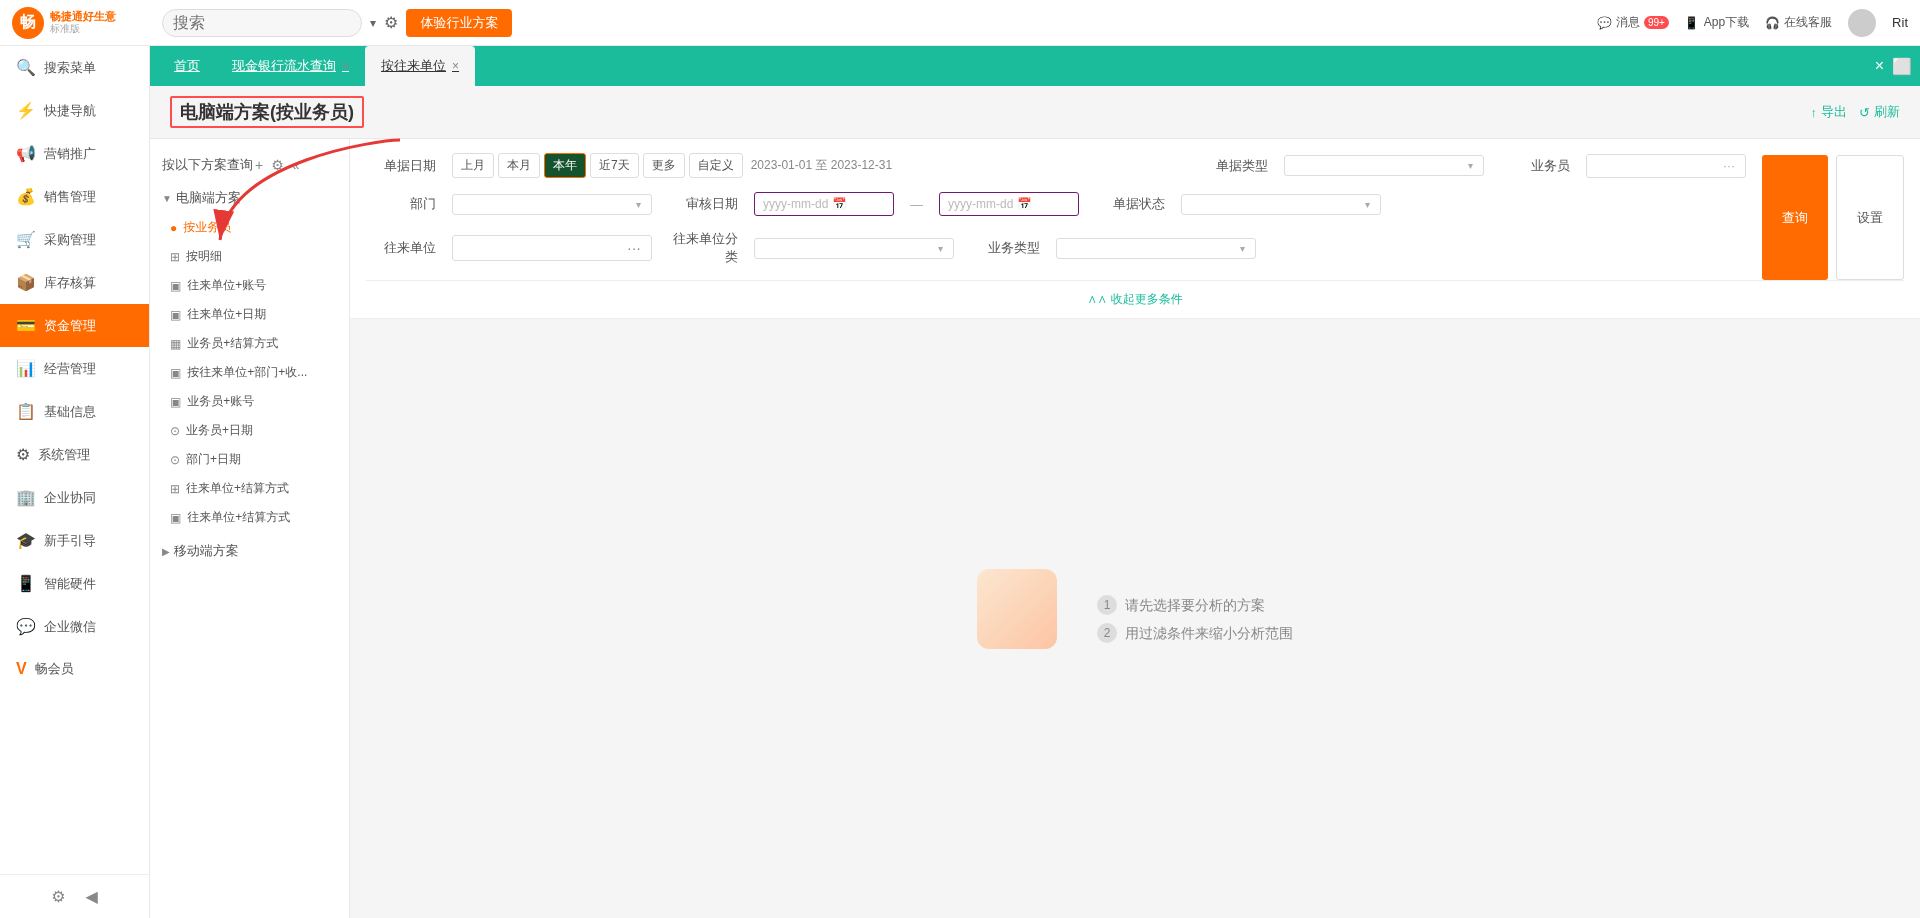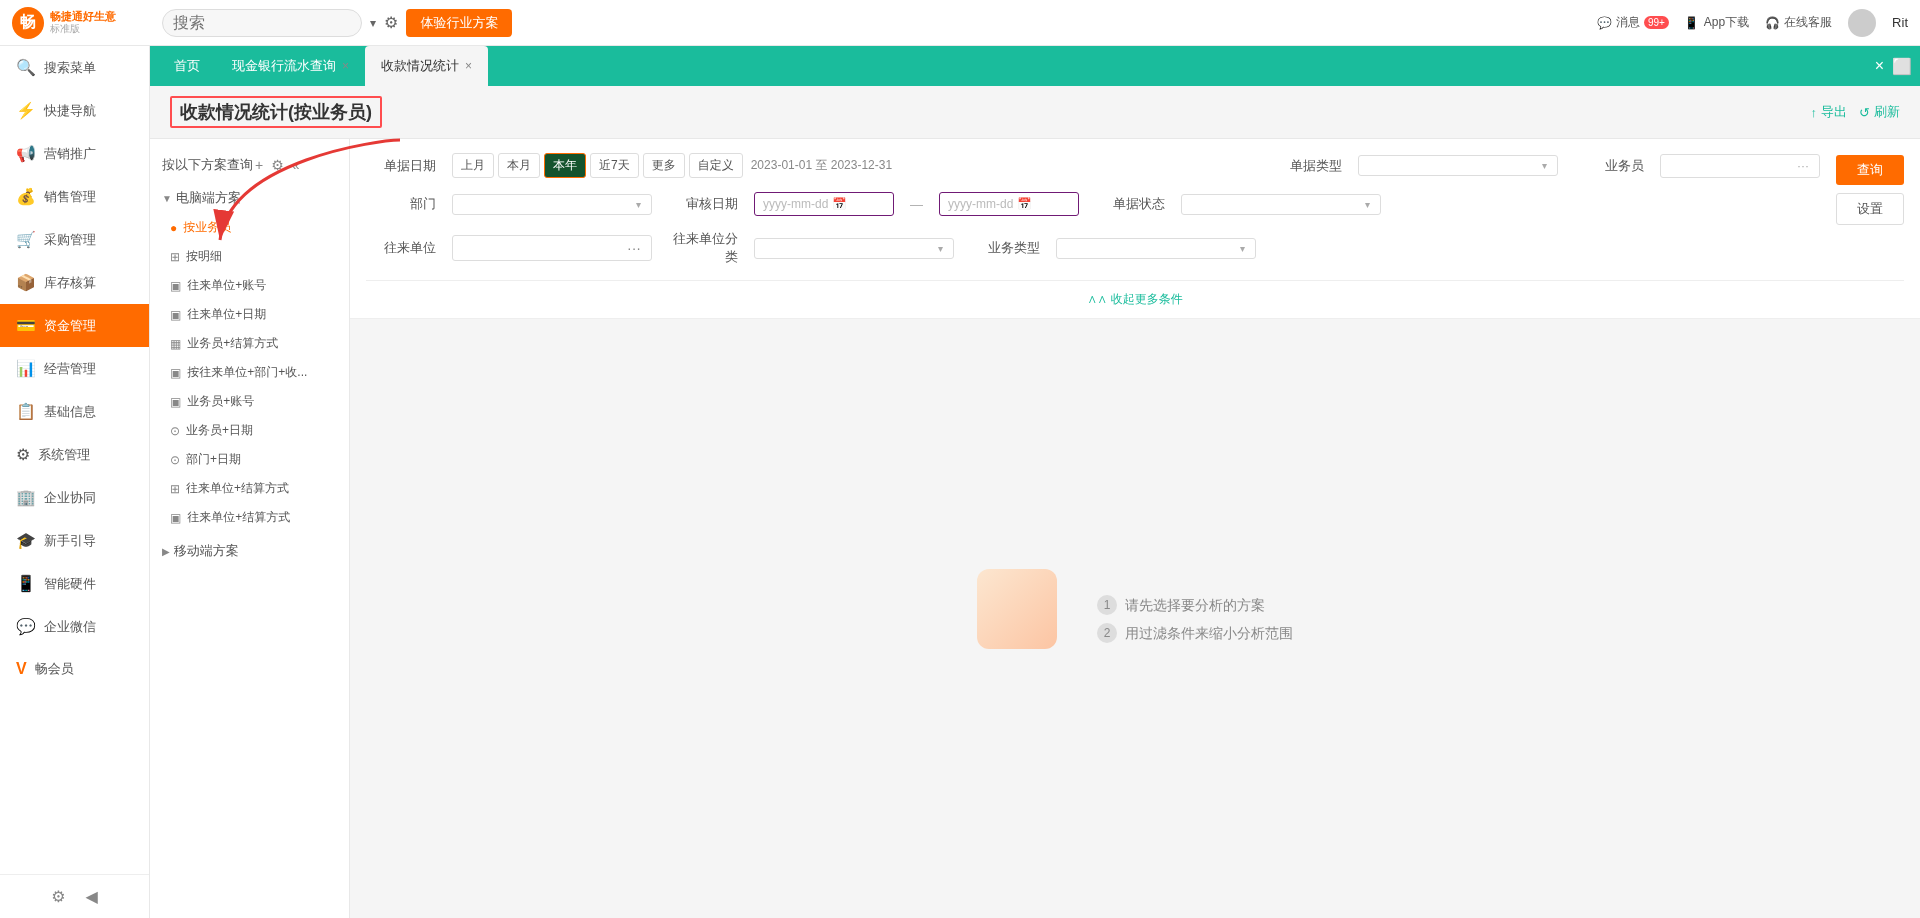--- a/index.html
+++ b/index.html
@@ -134,20 +134,21 @@
       height: 40px;
       padding: 0 8px;
     }
     .tab-item {
       padding: 0 16px;
       height: 40px;
       display: flex; align-items: center;
       color: white; cursor: pointer; font-size: 13px;
       gap: 6px;
       position: relative;
+      text-decoration: underline;
     }
     .tab-item.home-tab {
       color: white;
     }
     .tab-item.active {
       background: #f5f5f5;
       color: #333;
       border-radius: 4px 4px 0 0;
     }
     .tab-close {
@@ -377,21 +378,21 @@
 
     .filter-section {
       display: flex;
       gap: 0;
     }
     .filter-left {
       flex: 1;
     }
     .filter-right {
       display: flex;
-      flex-direction: column;
+      flex-direction: row;
       gap: 8px;
       justify-content: flex-start;
       padding-top: 2px;
     }
   </style>
 </head>
 <body>
 
 <div class="top-header">
   <div class="logo-area">
@@ -502,32 +503,32 @@
 
     <div class="tab-bar">
       <div class="tab-item home-tab">
         <span>首页</span>
       </div>
       <div class="tab-item">
         <span>现金银行流水查询</span>
         <button class="tab-close">×</button>
       </div>
       <div class="tab-item active">
-        <span>收款情况统计</span>
+        <span>按往来单位</span>
         <button class="tab-close">×</button>
       </div>
       <div class="tab-spacer"></div>
       <div class="tab-window-btns">
         <button class="win-btn">×</button>
         <button class="win-btn">⬜</button>
       </div>
     </div>
 
     <div class="page-header">
-      <span class="page-title">收款情况统计(按业务员)</span>
+      <span class="page-title">电脑端方案(按业务员)</span>
       <div class="page-actions">
         <button class="page-action-btn">
           <span>↑</span>
           <span>导出</span>
         </button>
         <button class="page-action-btn">
           <span>↺</span>
           <span>刷新</span>
         </button>
       </div>

